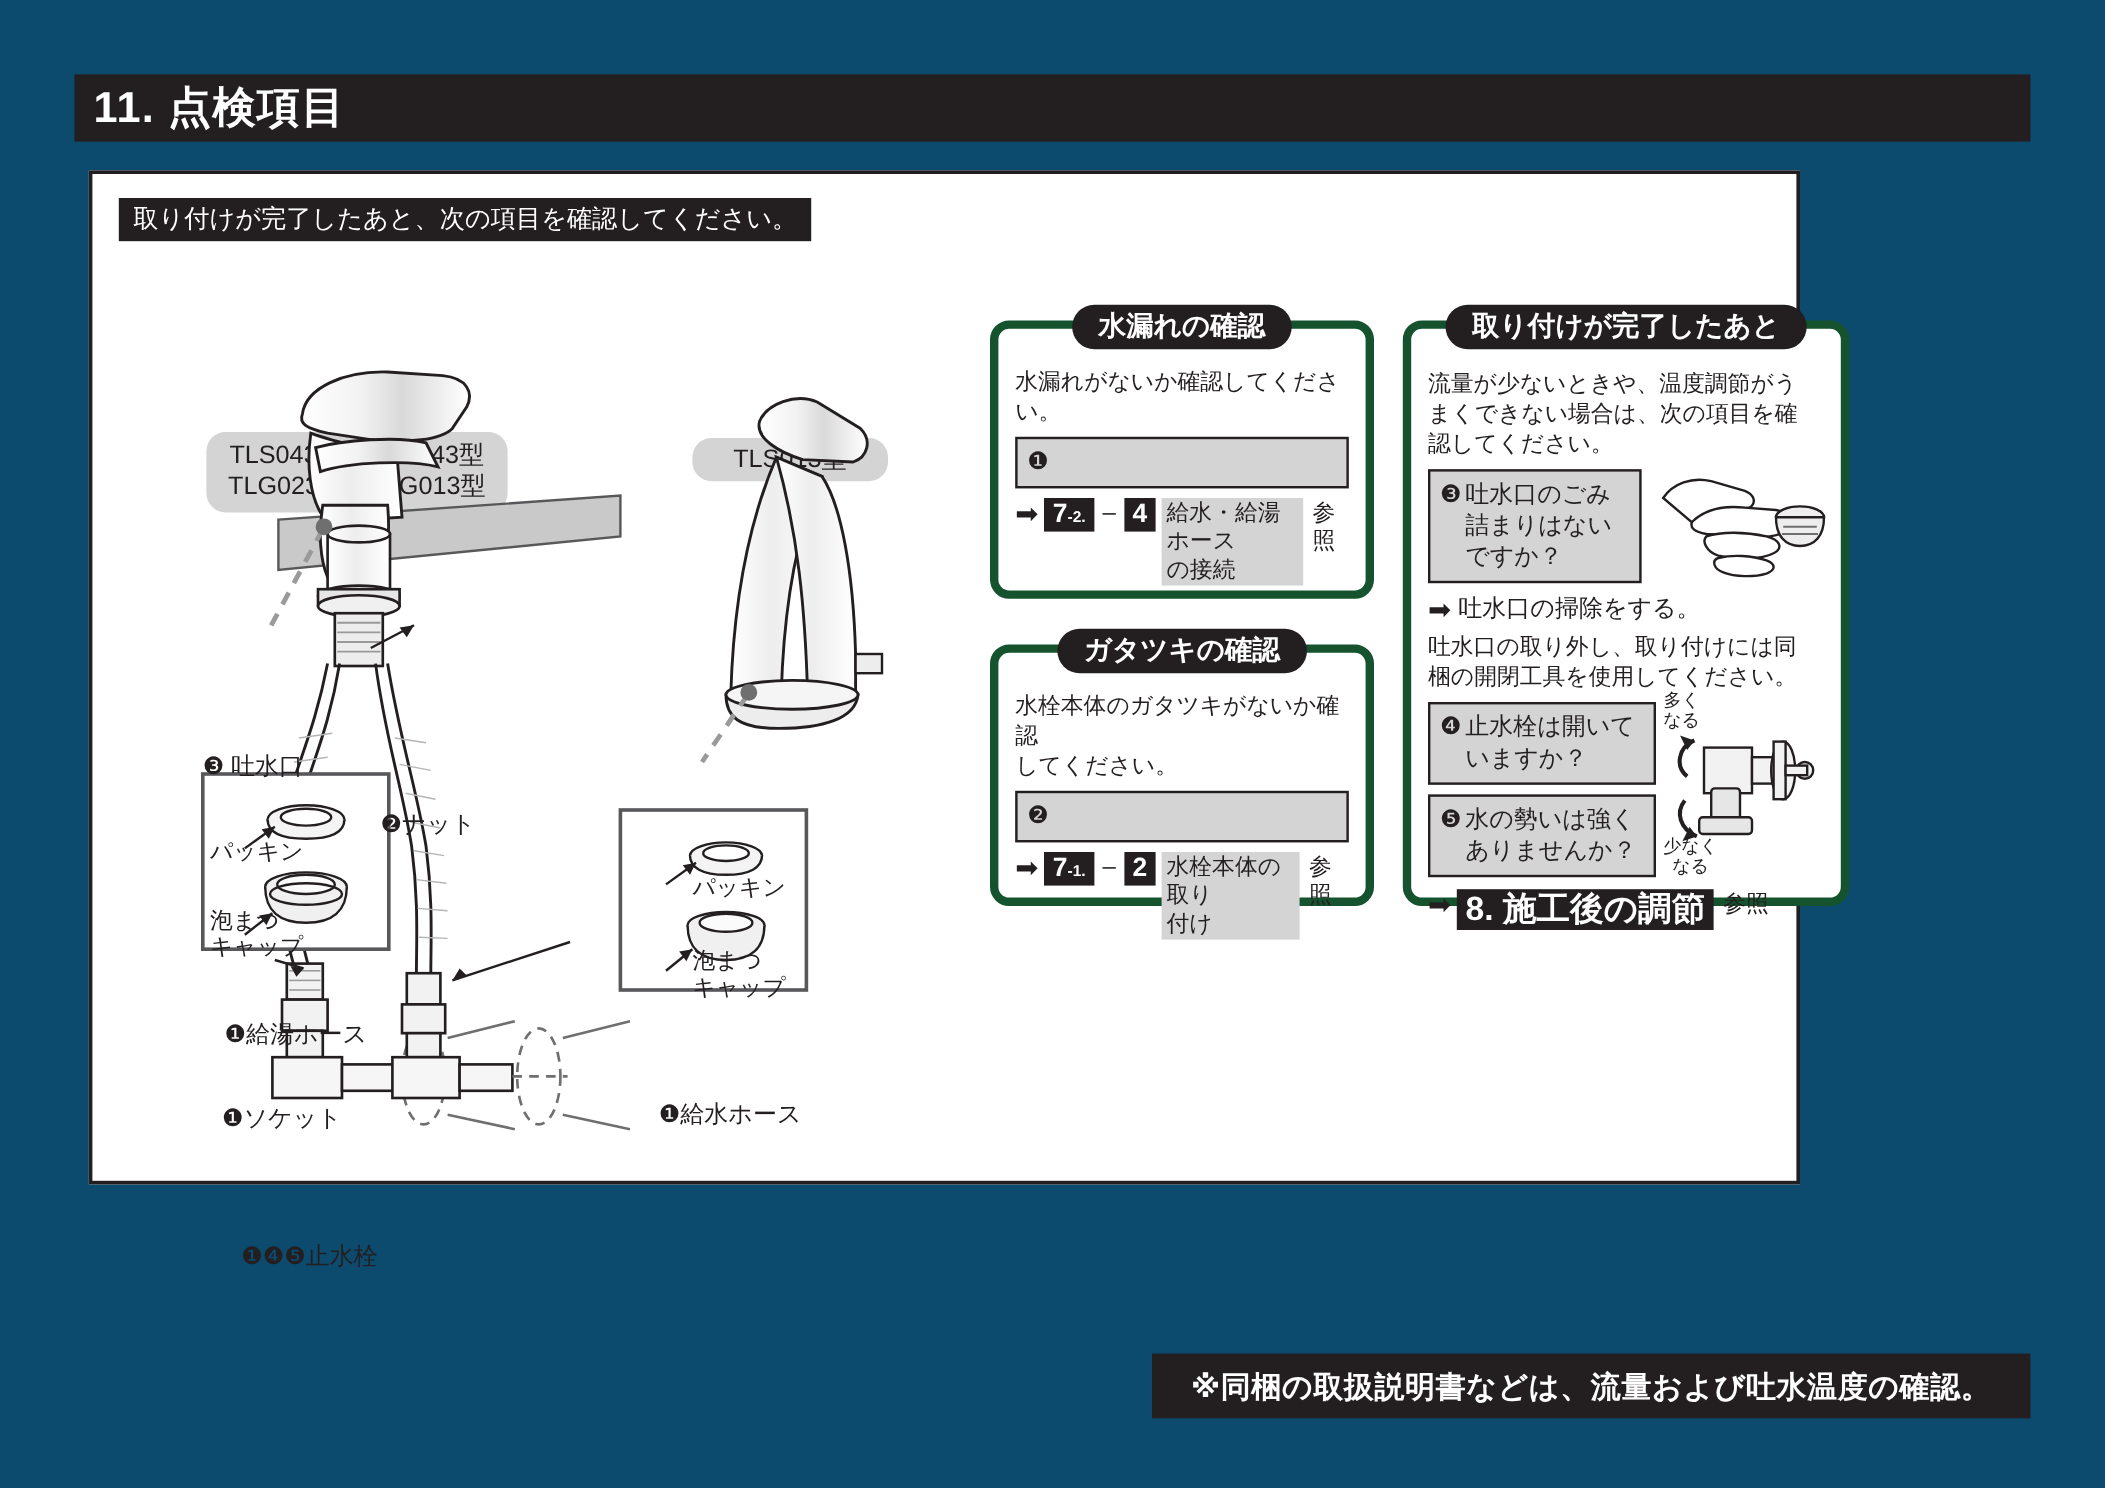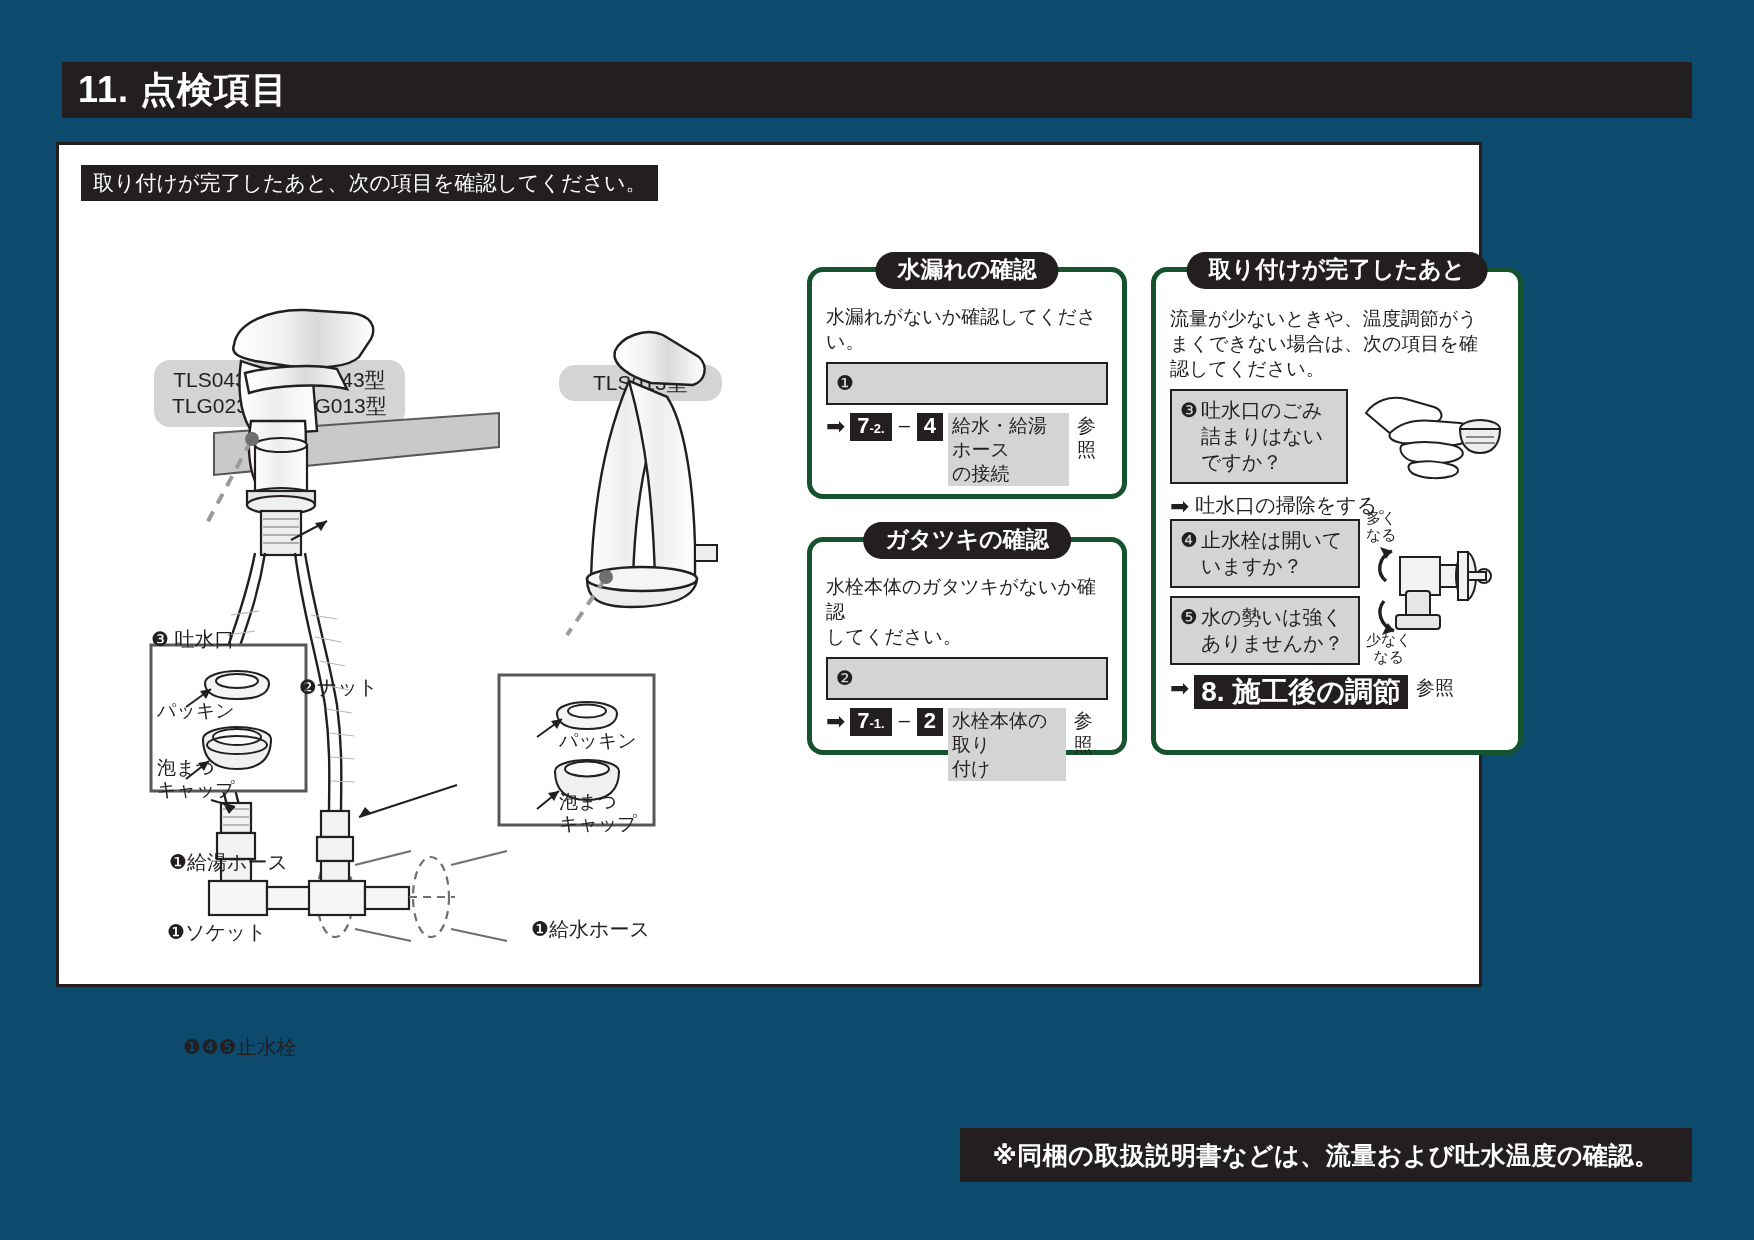--- a/index.html
+++ b/index.html
@@ -29,21 +29,21 @@
     font-size: 36px;
     font-weight: bold;
     letter-spacing: 1px;
     padding-left: 16px;
     line-height: 1;
   }
 
   
   .content-frame {
     position: absolute;
-    left: 56px; top: 142px;
+    left: 74px; top: 142px;
     width: 1426px; height: 845px;
     border: 3px solid #231f20;
     background: #ffffff;
   }
 
   .instruction-bar {
     position: absolute;
     left: 22px; top: 20px;
     background: #231f20;
     color: #ffffff;
@@ -68,21 +68,21 @@
   }
   .model-pill.left { left: 95px; top: 215px; }
   .model-pill.right { left: 500px; top: 220px; padding: 5px 34px; }
 
   
   .drawing { position: absolute; left: 0; top: 0; width: 820px; height: 845px; }
 
   
   .panel {
     position: absolute;
-    border: 5px solid #14532d;
+    border: 7px solid #14532d;
     border-radius: 16px;
     background: #ffffff;
   }
   .panel-title {
     position: absolute;
     top: -20px; left: 50%;
     transform: translateX(-50%);
     background: #231f20;
     color: #ffffff;
     font-size: 23px;
@@ -471,20 +471,22 @@
               <line x1="109" y1="60" x2="139" y2="60"></line>
             </g>
           </svg>
         </div>
 
         <div class="inline-ref">
           <span class="ref-arrow">➡</span>
           <span>吐水口の掃除をする。</span>
         </div>
 
+        <p class="note">吐水口の取り外し、取り付けには同
+梱の開閉工具を使用してください。</p>
 
         <div style="position:relative;">
           <div class="qbox" style="width:190px;">
             <span class="num">❹</span>
             <span class="qtext">止水栓は開いて
 いますか？</span>
           </div>
           <div class="qbox" style="width:190px; margin-bottom:4px;">
             <span class="num">❺</span>
             <span class="qtext">水の勢いは強く

